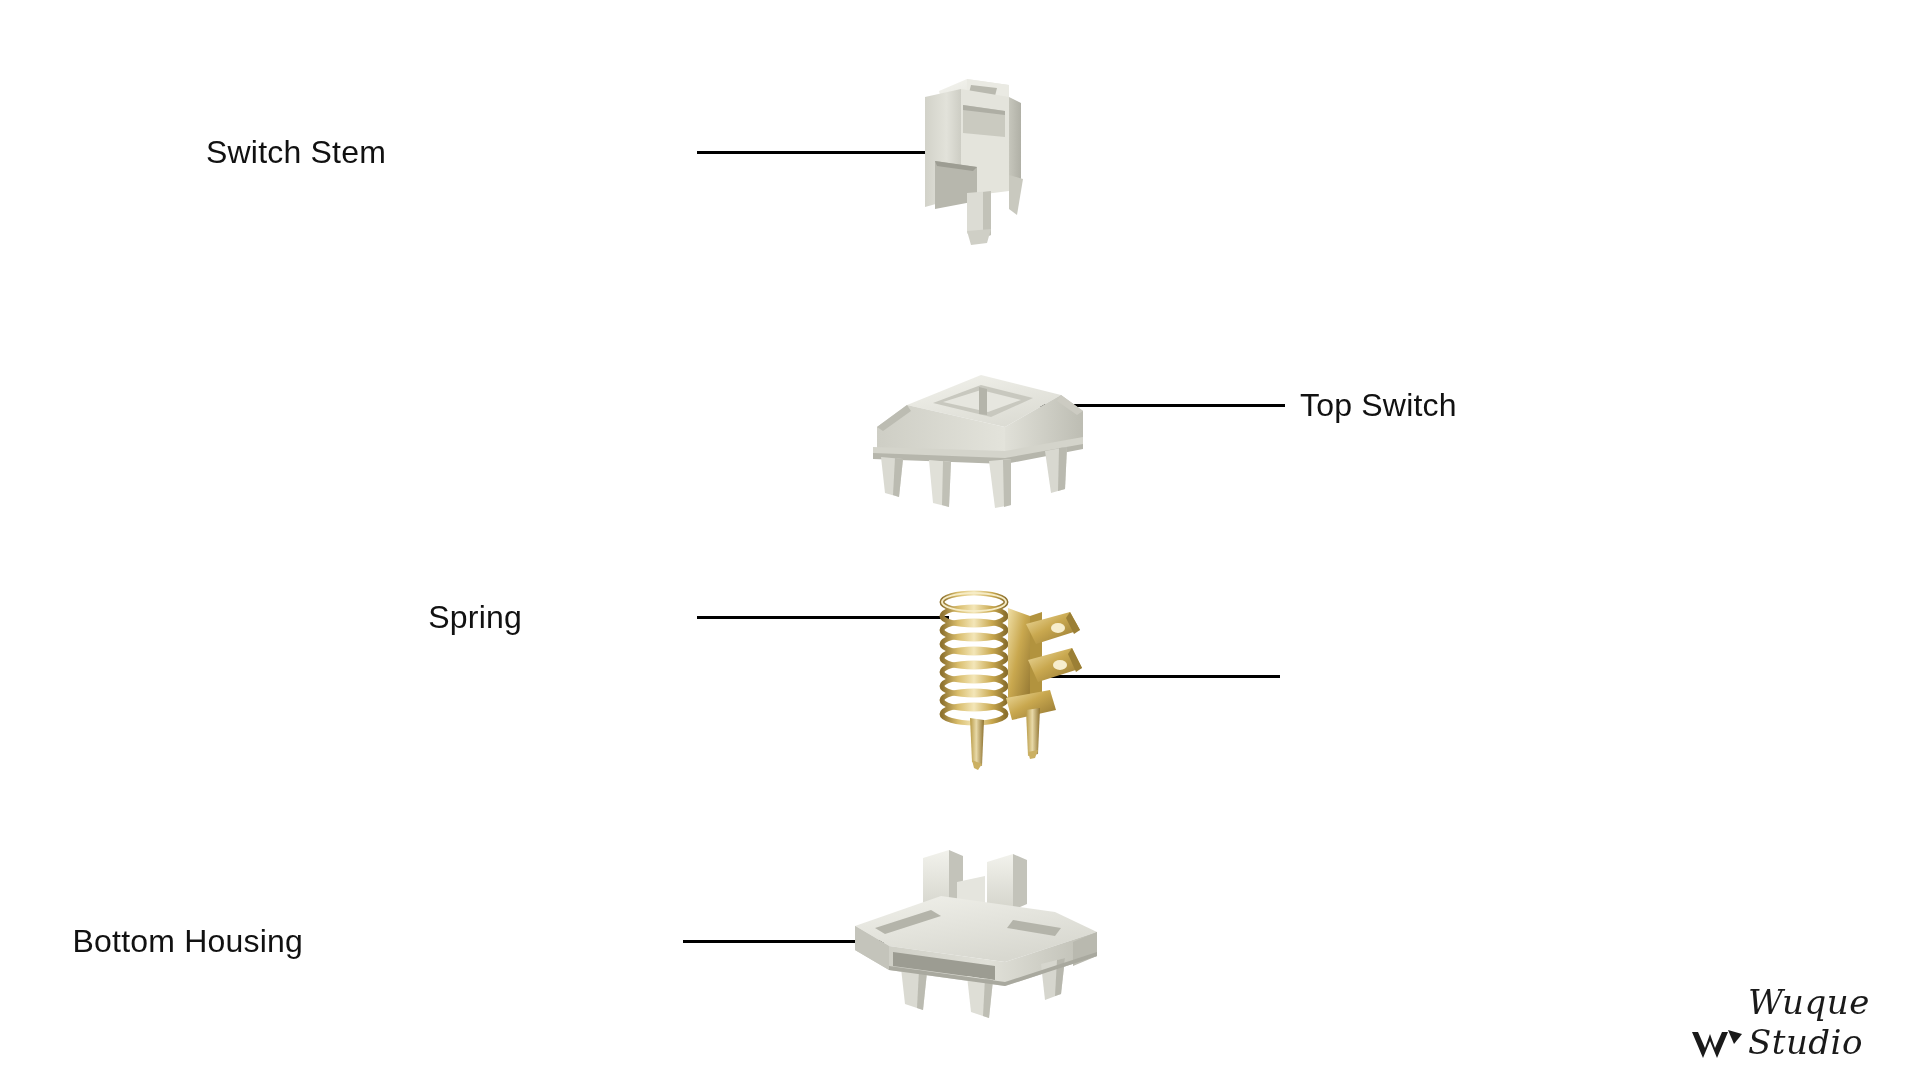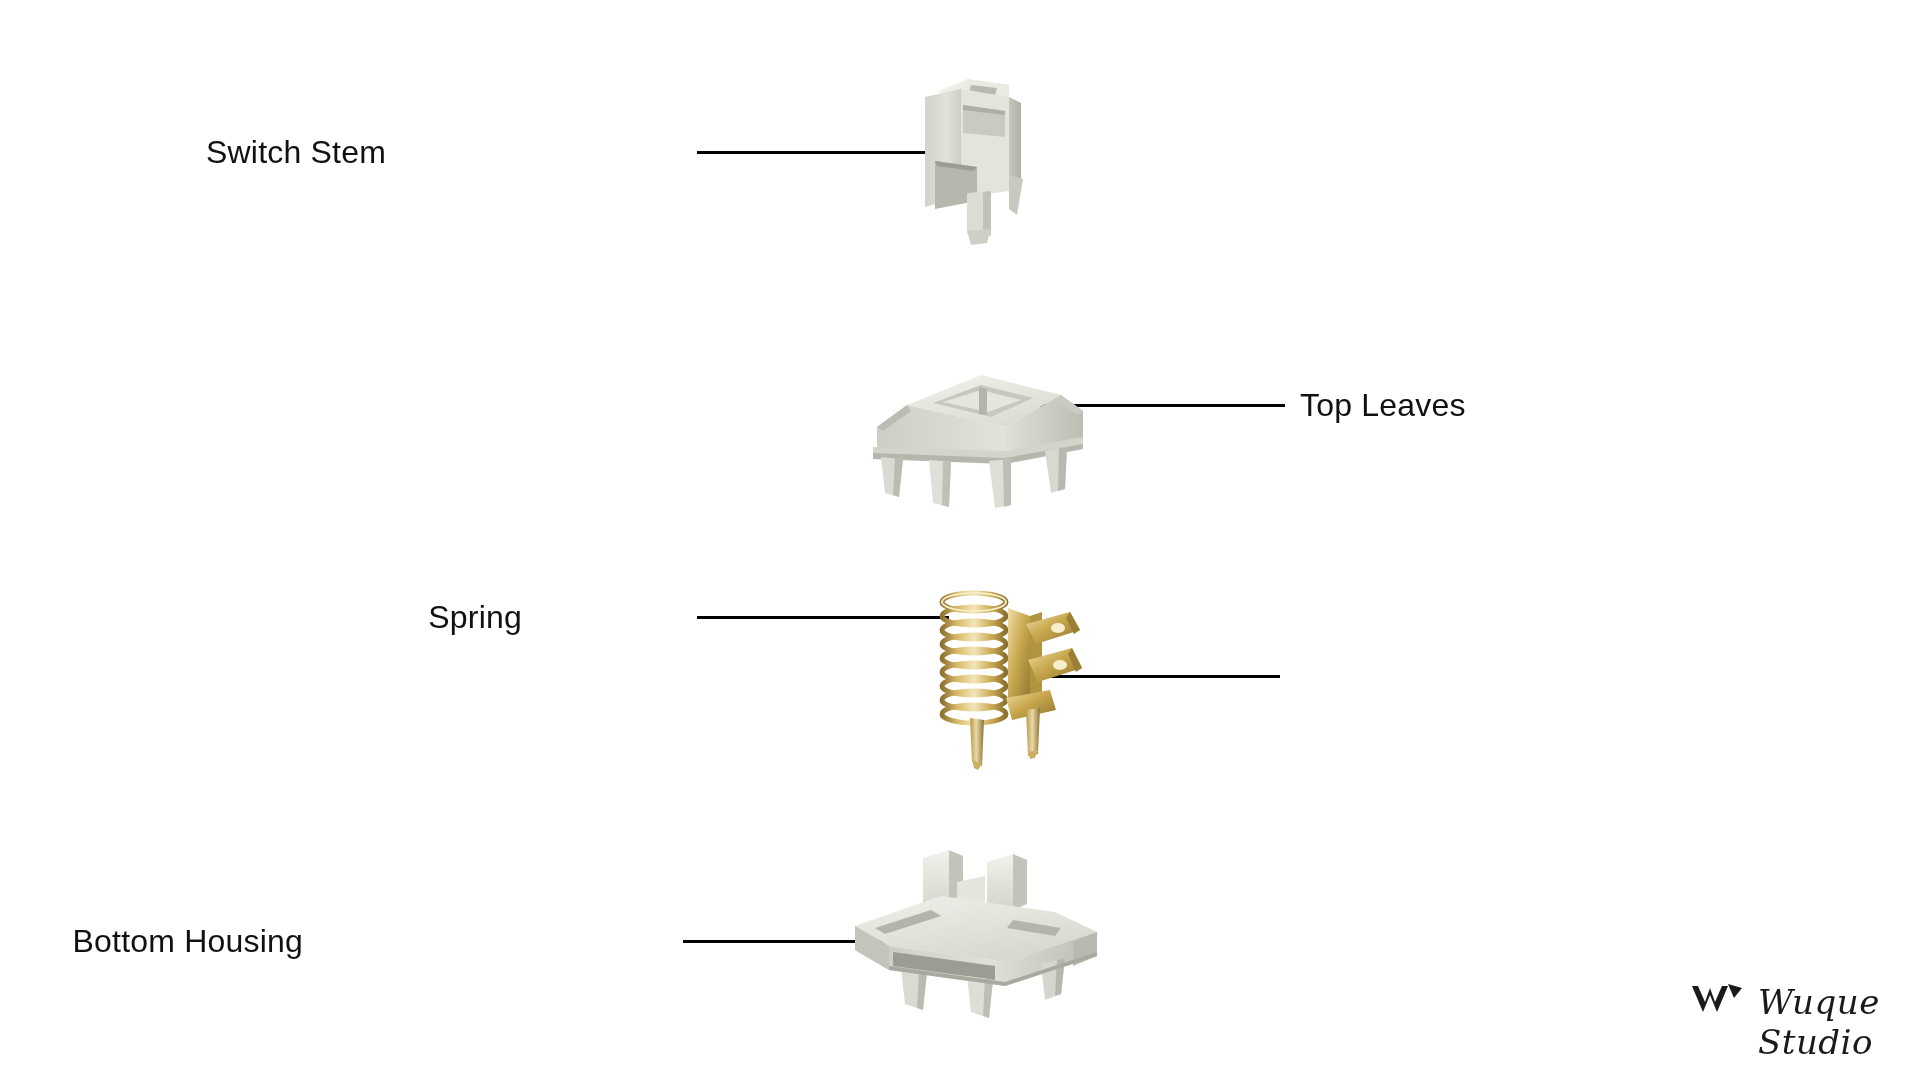--- a/index.html
+++ b/index.html
@@ -43,22 +43,22 @@
   
   .part {
     position: absolute;
   }
   .part svg { display: block; overflow: visible; }
 
   
   .logo {
     position: absolute;
     display: flex;
-    align-items: flex-start;
-    gap: 14px;
+    align-items: flex-end;
+    gap: 4px;
   }
   .logo-mark { display: block; }
   .logo-word {
     font-family: "DejaVu Serif", serif;
     font-style: italic;
     font-size: 34px;
     color: #1a1a1a;
     letter-spacing: 0.5px;
   }
 </style>
@@ -108,21 +108,21 @@
       <path d="M62 118 L86 116 L86 160 L70 166 L62 158 Z" fill="#dcdcd4"></path>
       <path d="M78 117 L86 116 L86 160 L78 163 Z" fill="#c2c2b8"></path>
 
       <path d="M62 156 L86 154 L82 168 L66 170 Z" fill="#cfcfc6"></path>
 
       <path d="M104 100 L118 104 L112 140 L104 134 Z" fill="#c9c9bf"></path>
     </svg>
   </div>
 
   <div class="leader" style="left:1040px; top:404px; width:245px;"></div>
-  <div class="label right-anchor" style="left:1300px; top:405px;">Top Leaves</div>
+  <div class="label right-anchor" style="left:1300px; top:405px;">Top Switch</div>
 
   <div class="part" style="left:855px; top:365px;">
     <svg width="240" height="145" viewBox="0 0 240 145">
       <defs>
         <linearGradient id="thTop" x1="0" y1="0" x2="0.6" y2="1">
           <stop offset="0%" stop-color="#f2f2ec"></stop>
           <stop offset="100%" stop-color="#dcdcd4"></stop>
         </linearGradient>
         <linearGradient id="thLeft" x1="0" y1="0" x2="1" y2="0">
           <stop offset="0%" stop-color="#cecec5"></stop>

